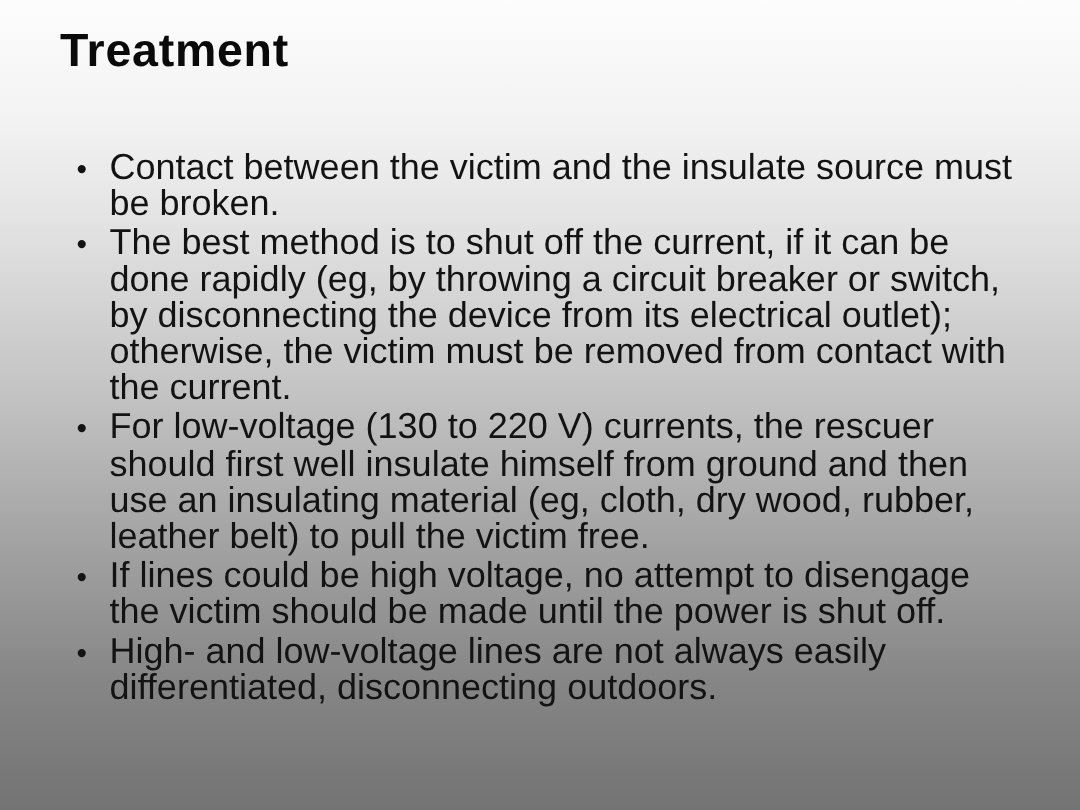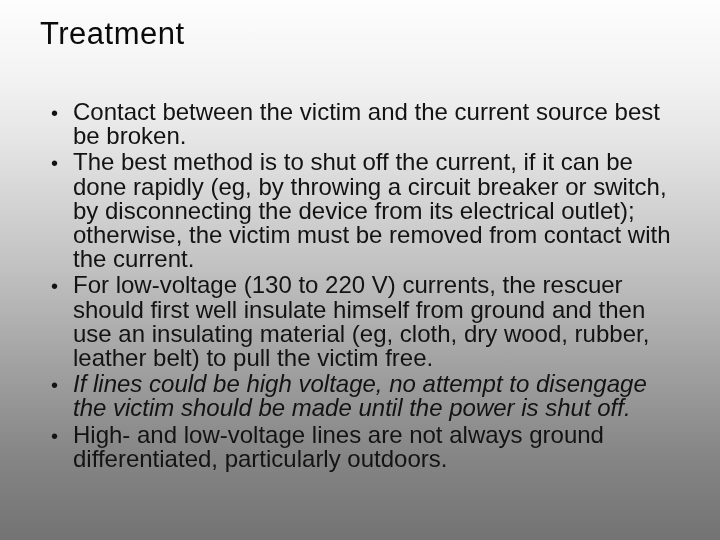--- a/index.html
+++ b/index.html
@@ -19,21 +19,21 @@
       #a1a1a1 68%,
       #868686 84%,
       #737373 100%);
     font-family: "Liberation Sans", sans-serif;
   }
   .title {
     margin: 0;
     padding: 17px 0 0 40px;
     font-size: 31px;
     line-height: 34px;
-    font-weight: normal;
+    font-weight: bold;
     letter-spacing: 0.5px;
     color: #0a0a0a;
   }
   .bullets {
     list-style: none;
     margin: 49px 0 0 50px;
     padding: 0;
     width: 630px;
     font-size: 24px;
     line-height: 24.2px;
@@ -46,44 +46,43 @@
   }
   .bullet-marker {
     position: absolute;
     left: 1px;
     top: 1px;
     font-size: 20px;
     line-height: 24.2px;
     color: #131313;
   }
   .bullet-item.italic .bullet-text {
-    font-style: italic;
   }
 </style>
 </head>
 <body>
 
 <div class="slide">
   <h1 class="title">Treatment</h1>
 
   <ul class="bullets">
     <li class="bullet-item">
       <span class="bullet-marker">•</span>
-      <span class="bullet-text">Contact between the victim and the current source best be broken.</span>
+      <span class="bullet-text">Contact between the victim and the insulate source must be broken.</span>
     </li>
     <li class="bullet-item">
       <span class="bullet-marker">•</span>
       <span class="bullet-text">The best method is to shut off the current, if it can be done rapidly (eg, by throwing a circuit breaker or switch, by disconnecting the device from its electrical outlet); otherwise, the victim must be removed from contact with the current.</span>
     </li>
     <li class="bullet-item">
       <span class="bullet-marker">•</span>
       <span class="bullet-text">For low-voltage (130 to 220 V) currents, the rescuer should first well insulate himself from ground and then use an insulating material (eg, cloth, dry wood, rubber, leather belt) to pull the victim free.</span>
     </li>
     <li class="bullet-item italic">
       <span class="bullet-marker">•</span>
       <span class="bullet-text">If lines could be high voltage, no attempt to disengage the victim should be made until the power is shut off.</span>
     </li>
     <li class="bullet-item">
       <span class="bullet-marker">•</span>
-      <span class="bullet-text">High- and low-voltage lines are not always ground differentiated, particularly outdoors.</span>
+      <span class="bullet-text">High- and low-voltage lines are not always easily differentiated, disconnecting outdoors.</span>
     </li>
   </ul>
 </div>
 
 </body></html>

